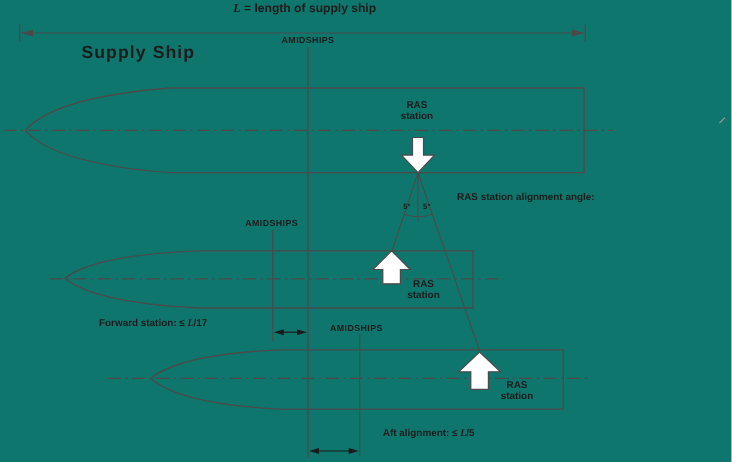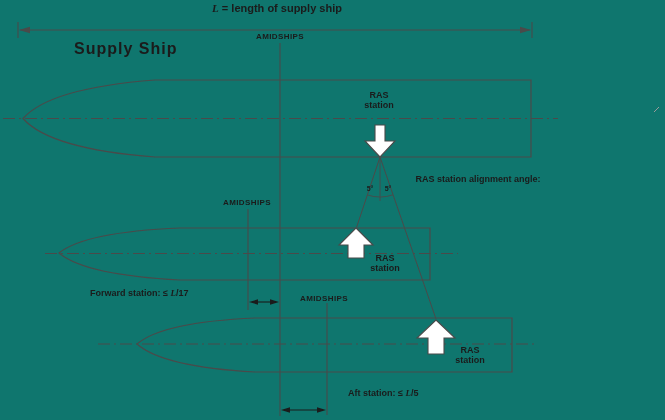--- a/index.html
+++ b/index.html
@@ -111,15 +111,15 @@
 
   <div class="lbl fs9" id="forward-move"><span>Forward station: ≤ </span><span class="mathvar">L</span><span>/17</span></div>
 
   <div class="lbl ctr fs8" id="amid-aft">AMIDSHIPS</div>
 
   <div class="lbl ctr fs9" id="ras-aft">
     <div>RAS</div>
     <div>station</div>
   </div>
 
-  <div class="lbl fs9" id="aft-move"><span>Aft station: ≤ </span><span class="mathvar">L</span><span>/5</span></div>
+  <div class="lbl fs9" id="aft-move"><span>Aft alignment: ≤ </span><span class="mathvar">L</span><span>/5</span></div>
 
 </div>
 
 </body></html>

